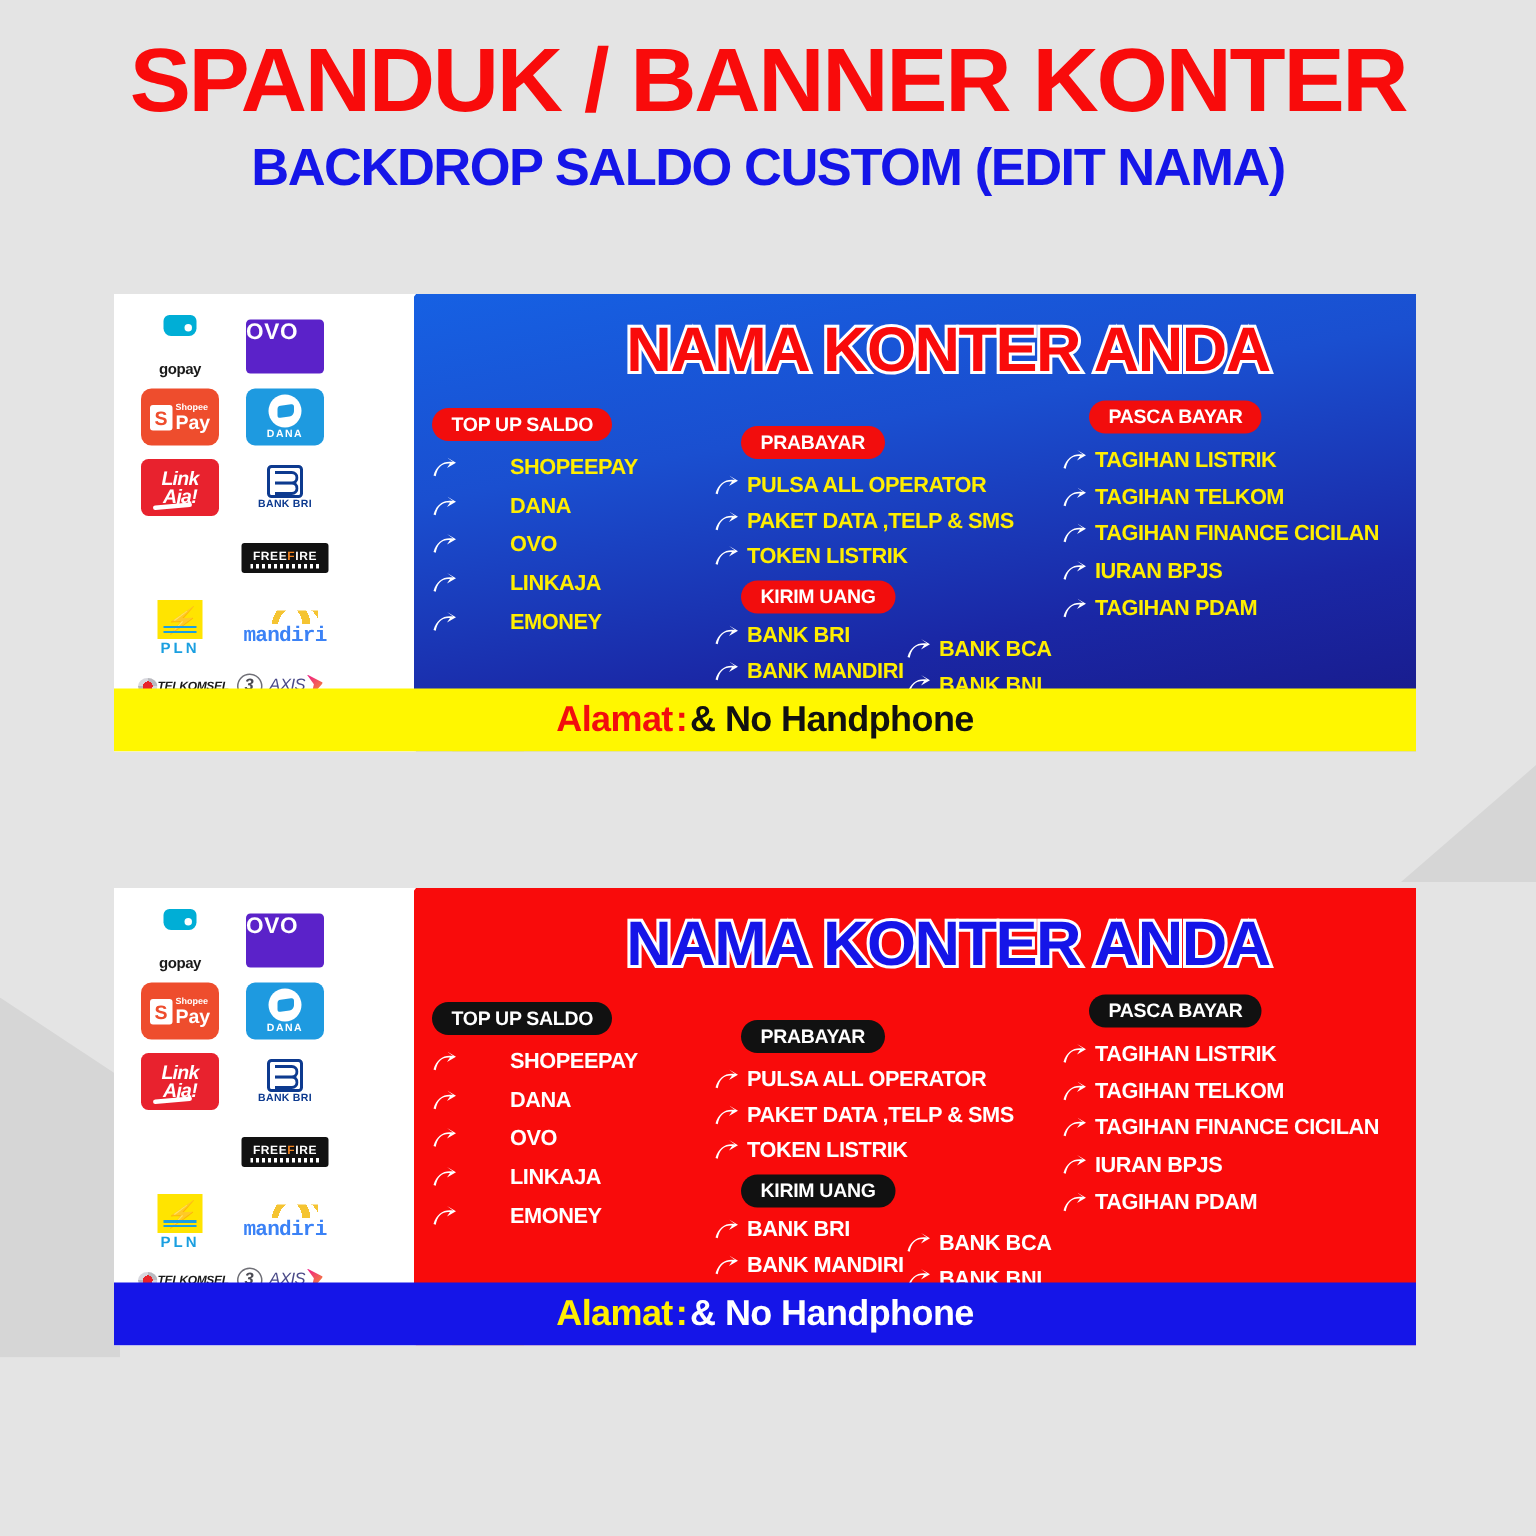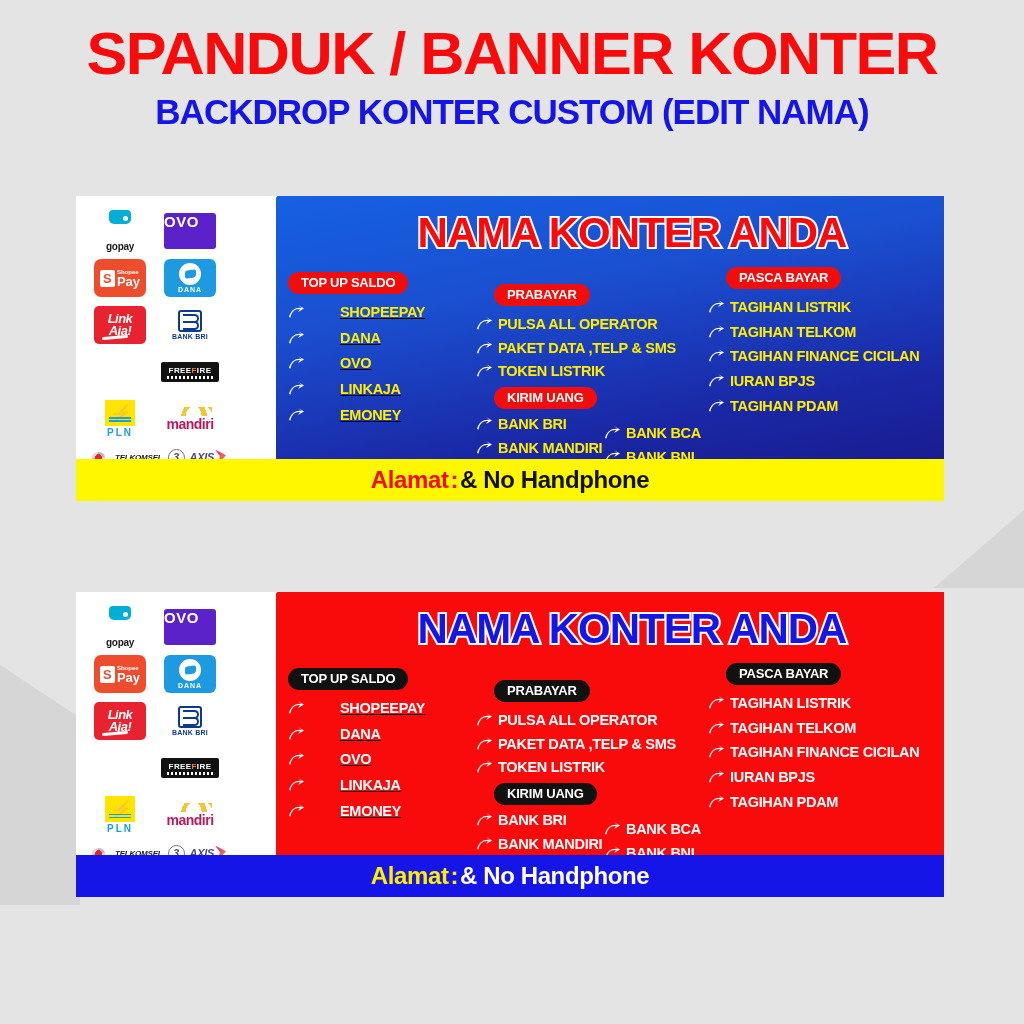--- a/index.html
+++ b/index.html
@@ -118,32 +118,32 @@
   .pln-sq { width:30px; height:26px; background:#ffe400; display:flex; align-items:center; justify-content:center; position:relative; }
   .pln-sq i { color:#e8232a; font-size:17px; font-weight:bold; font-style:italic; line-height:1; }
   .pln-sq:after { content:""; position:absolute; left:4px; bottom:4px; width:22px; height:6px; background:repeating-linear-gradient(0deg,#1a9fe0 0 1.5px,transparent 1.5px 3px); }
   .pln-t { font-size:10px; font-weight:bold; color:#1a9fe0; letter-spacing:2px; }
 
   .lg-mandiri { flex-direction:column; gap:0; align-items:center; }
   .mdr-wave { width:34px; height:9px; background:
       radial-gradient(circle at 20% 120%, transparent 58%, #f5c432 58% 76%, transparent 76%),
       radial-gradient(circle at 62% 120%, transparent 58%, #f5c432 58% 76%, transparent 76%);
     margin-left:10px; }
-  .mdr-t { font-size:14px; font-weight:bold; color:#be185d; letter-spacing:-.5px; }
+  .mdr-t { font-size:14px; font-weight:bold; color:#3b82f6; letter-spacing:-.5px;font-family:Liberation Mono, monospace; }
 
   .telco { margin-top:6px; width:176px; }
   .telco-row { display:flex; align-items:center; gap:5px; height:22px; }
-  .tk { display:flex; align-items:center; gap:10px; }
+  .tk { display:flex; align-items:center; gap:0; }
   .tk-dot { width:13px; height:11px; background:
       radial-gradient(circle at 50% 50%, #e8232a 0 38%, transparent 38%),
       conic-gradient(#b9b9bf 0 25%, #d8d8de 0 50%, #b9b9bf 0 75%, #d8d8de 0); border-radius:50%; }
   .tk-t { font-size:8px; font-weight:bold; color:#1a1a1a; letter-spacing:-.2px; }
   .three { width:17px; height:17px; border-radius:50%; border:1.5px solid #6f6f76; display:flex; align-items:center; justify-content:center; font-size:11px; font-weight:bold; color:#4a4a52; font-style:italic; }
   .axis { display:flex; align-items:center; gap:1px; }
-  .axis-t { font-size:11px; font-weight:bold; color:#4a4a88; letter-spacing:-.3px; }
+  .axis-t { font-size:11px; font-weight:normal; color:#4a4a88; letter-spacing:-.3px; }
   .axis-m { width:11px; height:15px; background:linear-gradient(140deg,#f0168c,#f5a623); clip-path:polygon(0 0,100% 38%,26% 100%,44% 44%); }
   .xl { font-size:15px; font-weight:bold; font-style:italic; color:#1b6fc4; letter-spacing:-1px; position:relative; }
   .xl:after { content:""; position:absolute; right:-7px; top:0px; width:9px; height:12px; background:linear-gradient(150deg,#f5a623,#f0168c); clip-path:polygon(0 30%,100% 0,60% 100%,40% 45%); }
   .smf { display:flex; flex-direction:column; align-items:center; line-height:1; margin-left:7px; }
   .smf-t { font-size:8px; font-weight:bold; color:#4a4a52; letter-spacing:-.2px; }
   .smf-c { font-size:15px; font-weight:bold; color:#e8232a; font-style:italic; line-height:.8; }
   .mentari { display:flex; align-items:center; gap:1px; }
   .mentari-t { font-size:6px; font-weight:bold; color:#6b6b72; letter-spacing:-.2px; }
   .mentari-d { width:11px; height:10px; background:#e8232a; clip-path:polygon(50% 0,100% 35%,82% 100%,18% 100%,0 35%); }
   .isat { width:34px; height:13px; background:#f5a623; border-radius:2px; display:flex; flex-direction:column; align-items:center; justify-content:center; }
@@ -173,21 +173,21 @@
     font-weight:bold;
     letter-spacing:-.2px;
     color:#fff;
     white-space:nowrap;
   }
   .b1 .pill { background:#f20d0d; }
   .b2 .pill { background:#111111; }
 
   .cols { position:absolute; left:0; top:76px; right:0; bottom:0; }
   .col { position:absolute; }
-  .col-a { left:12px; top:0; width:205px;text-decoration:underline; }
+  .col-a { left:12px; top:0; width:205px; }
   .col-b { left:200px; top:12px; width:250px; }
   .col-c { left:432px; top:-5px; width:260px; }
 
   .li { display:flex; align-items:flex-start; gap:6px; margin-bottom:4px; white-space:nowrap; }
   .li .txt { font-size:14.5px; font-weight:bold; letter-spacing:-.3px; line-height:1.15; }
   .b1 .li .txt { color:#ffee00; }
   .b2 .li .txt { color:#ffffff; }
   .arw { flex:0 0 auto; width:16px; height:14px; margin-top:1px; }
 
   .col-a .li { margin-bottom:9px;gap:36px; }
@@ -222,21 +222,21 @@
   
   .wedge { position:absolute; background:#d6d6d6; z-index:0; }
   .w1 { right:0; top:510px; width:90px; height:78px; clip-path:polygon(100% 0,100% 100%,0 100%); }
   .w2 { left:0; top:665px; width:80px; height:240px; clip-path:polygon(0 0,100% 22%,100% 100%,0 100%); }
 </style>
 </head>
 <body>
 
 <div class="header">
   <div class="header-title">SPANDUK / BANNER KONTER</div>
-  <div class="header-sub">BACKDROP KONTER CUSTOM (EDIT NAMA)</div>
+  <div class="header-sub">BACKDROP SALDO CUSTOM (EDIT NAMA)</div>
 </div>
 
 <div class="wedge w1"></div>
 <div class="wedge w2"></div>
 
 <div class="banner b1">
   <div class="banner-body">
     <div class="stripe"></div>
     <div class="field blue"></div>
 

